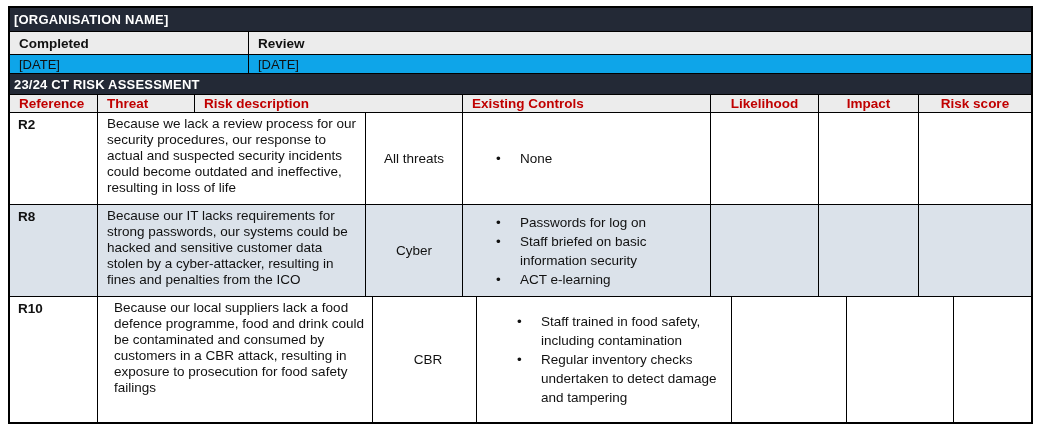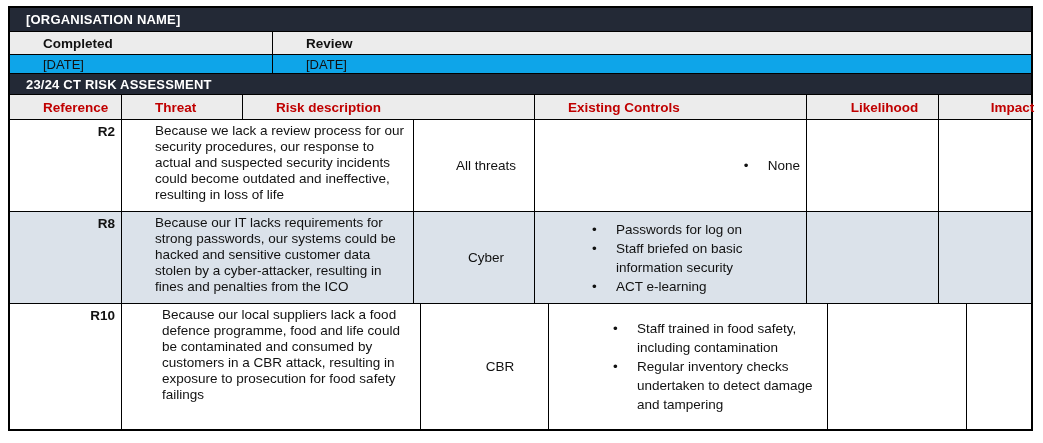--- a/index.html
+++ b/index.html
@@ -9,50 +9,50 @@
     --gray-row:#ececec;
     --border:#000;
     --text:#111;
   }
   *{margin:0;padding:0;box-sizing:border-box;}
   html,body{width:1043px;height:443px;background:#fff;overflow:hidden;}
   body{font-family:"Liberation Sans","DejaVu Sans",sans-serif;color:var(--text);}
   .doc{position:absolute;left:8px;top:6px;width:1025px;border:2px solid var(--border);background:#fff;}
   .row{display:flex;border-bottom:1px solid var(--border);}
   .row:last-child{border-bottom:none;gap:7px;}
-  .cell{border-right:1px solid var(--border);overflow:hidden;margin-left:24px;}
+  .cell{border-right:1px solid var(--border);overflow:hidden;}
   .cell:last-child{border-right:none;}
   .bar{background:var(--bar-bg);color:#fff;font-weight:bold;font-size:13px;
-       display:flex;align-items:center;padding-left:16px;letter-spacing:.2px;}
+       display:flex;align-items:center;padding-left:4px;letter-spacing:.2px;}
   .bar.org{height:24px;}
   .bar.title{height:21px;}
   .meta-row{height:23px;background:var(--gray-row);font-weight:bold;font-size:13.5px;}
   .meta-row .cell,.date-row .cell{display:flex;align-items:center;padding-left:9px;}
   .date-row{height:19px;background:#0ea5e9;font-size:13px;}
   .c-meta-left{width:239px;flex:none;}
   .c-meta-right{flex:1;}
-  .head-row{height:25px;background:var(--gray-row);}
+  .head-row{height:18px;background:var(--gray-row);}
   .head-row .cell{display:flex;align-items:center;padding-left:9px;
        color:var(--accent-red);font-weight:bold;font-size:13.5px;}
   .head-row .cell.center{justify-content:center;padding-left:0;}
   .c-ref{width:88px;flex:none;}
   .c-desc{width:268px;flex:none;}
   .c-threat{width:97px;flex:none;}
   .c-controls{width:248px;flex:none;}
   .c-like{width:108px;flex:none;}
   .c-impact{width:100px;flex:none;}
   .c-score{flex:1;}
   .data-row{background:#fff;font-size:13.5px;}
   .data-row.shaded{background:var(--shaded-row);}
   .data-row.h92{height:92px;}
   .data-row.h125{height:125px;}
-  .ref-cell{font-weight:bold;padding:4px 6px 0 8px;text-align:right;}
+  .ref-cell{font-weight:bold;padding:4px 6px 0 8px;}
   .desc-cell{padding:3px 8px 0 9px;line-height:16px;}
   .threat-cell{display:flex;align-items:center;justify-content:center;text-align:center;}
-  .controls-cell{display:flex;flex-direction:column;justify-content:center;padding:12px 6px;align-items:flex-end;}
+  .controls-cell{display:flex;flex-direction:column;justify-content:center;padding:12px 6px;}
   .controls-cell ul{list-style:none;}
   .controls-cell li{position:relative;padding-left:51px;line-height:19px;max-width:240px;}
   .controls-cell li::before{content:"\2022";position:absolute;left:27px;top:0;}
   .empty-cell{min-height:10px;}
 </style>
 </head>
 <body>
 
 <div class="doc">
 
@@ -117,21 +117,21 @@
         <li>ACT e-learning</li>
       </ul>
     </div>
     <div class="cell c-like empty-cell"></div>
     <div class="cell c-impact empty-cell"></div>
     <div class="cell c-score empty-cell"></div>
   </div>
 
   <div class="row data-row h125">
     <div class="cell c-ref ref-cell">R10</div>
-    <div class="cell c-desc desc-cell">Because our local suppliers lack a food defence programme, food and life could be contaminated and consumed by customers in a CBR attack, resulting in exposure to prosecution for food safety failings</div>
+    <div class="cell c-desc desc-cell">Because our local suppliers lack a food defence programme, food and drink could be contaminated and consumed by customers in a CBR attack, resulting in exposure to prosecution for food safety failings</div>
     <div class="cell c-threat threat-cell">CBR</div>
     <div class="cell c-controls controls-cell">
       <ul>
         <li>Staff trained in food safety, including contamination</li>
         <li>Regular inventory checks undertaken to detect damage and tampering</li>
       </ul>
     </div>
     <div class="cell c-like empty-cell"></div>
     <div class="cell c-impact empty-cell"></div>
     <div class="cell c-score empty-cell"></div>

